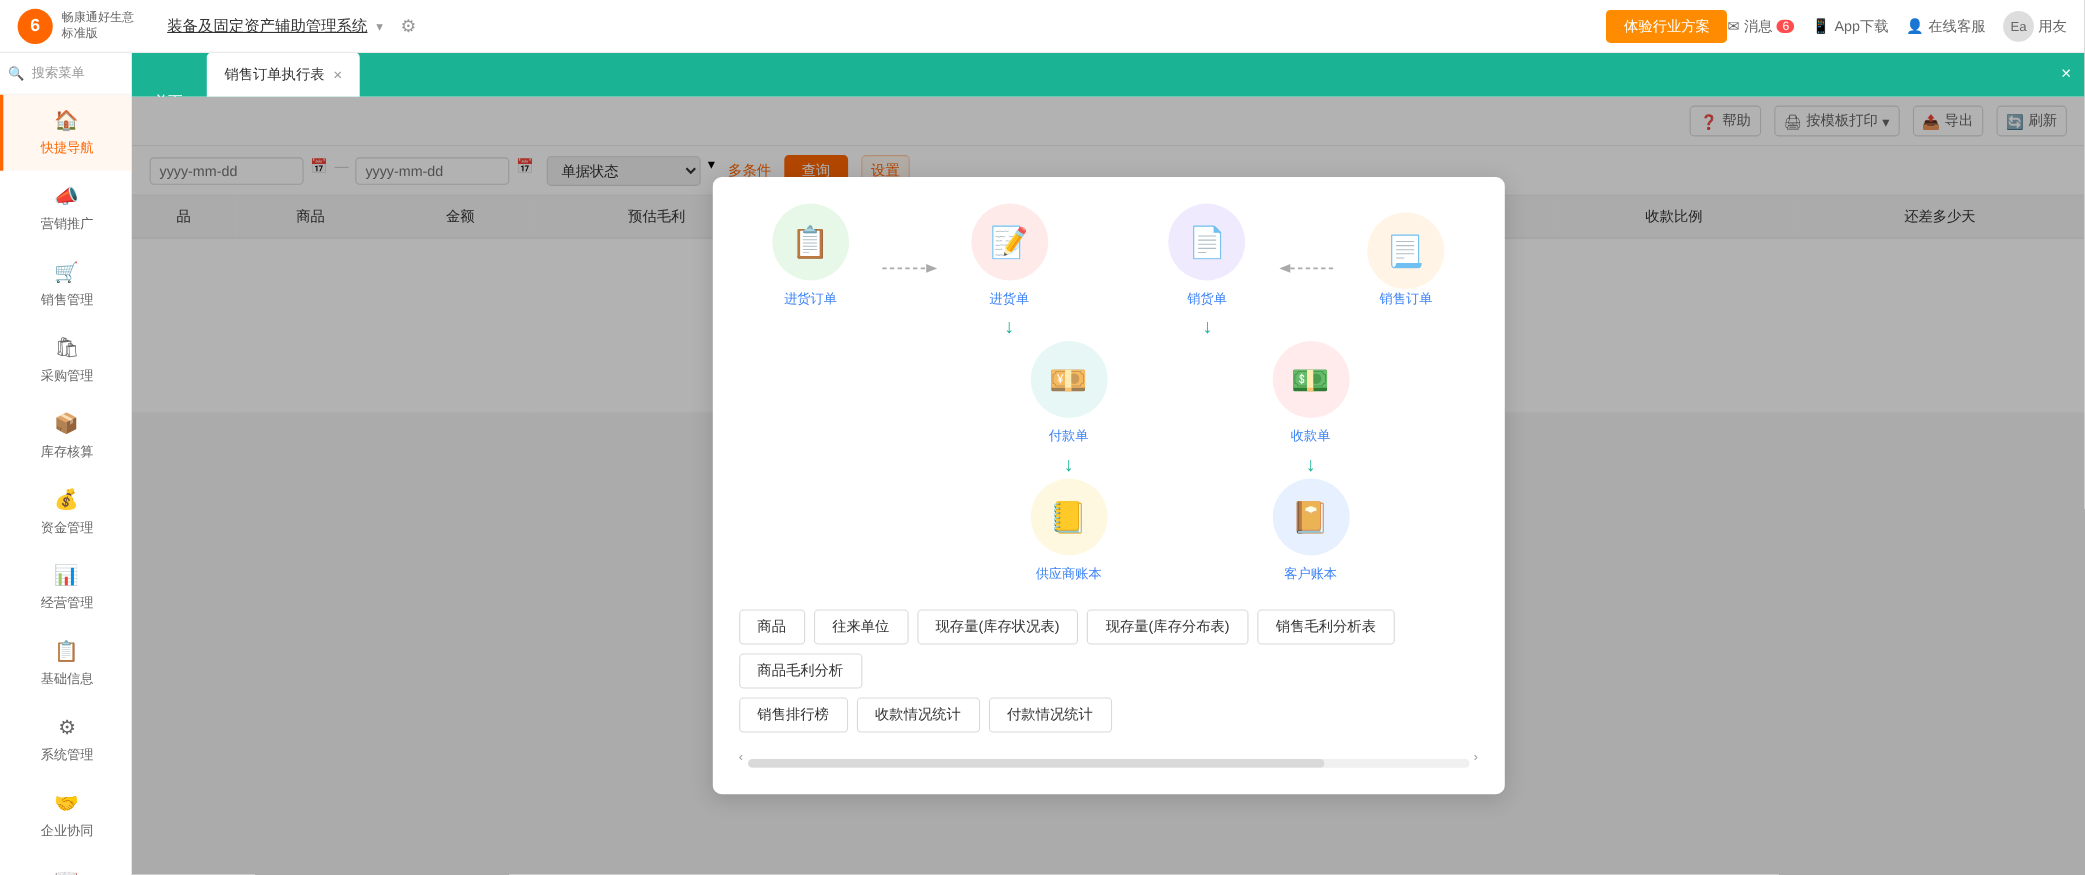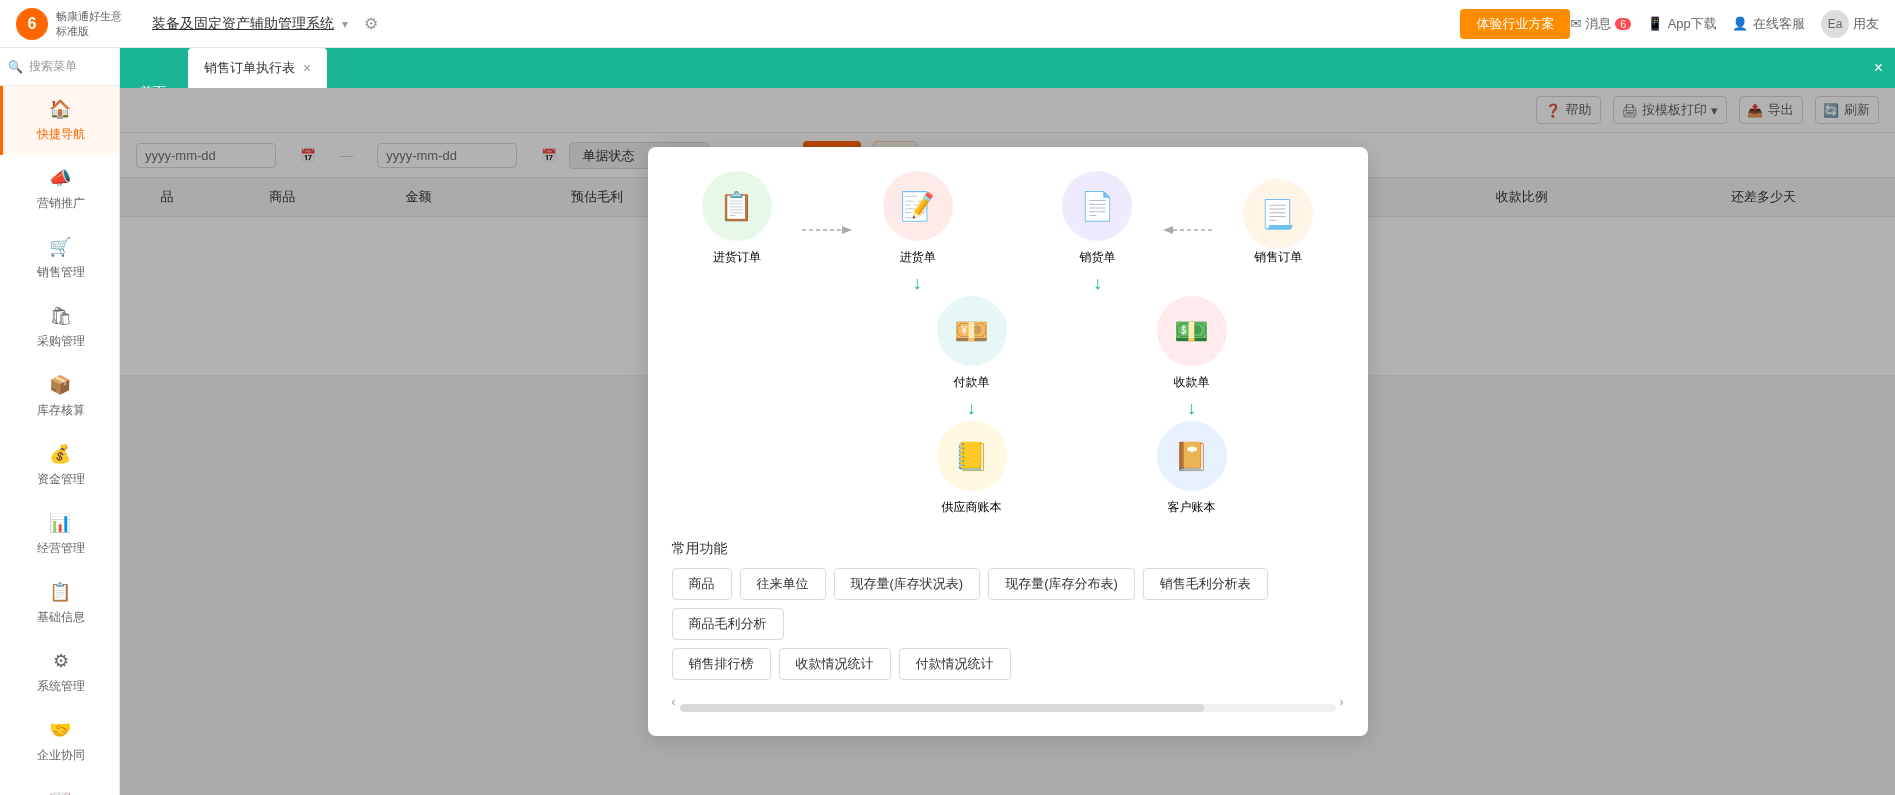--- a/index.html
+++ b/index.html
@@ -231,22 +231,21 @@
       background: white;
       padding: 8px 16px;
       display: flex;
       align-items: center;
       gap: 12px;
       border-bottom: 1px solid #e8e8e8;
       flex-wrap: wrap;
     }
     .filter-item {
       display: flex;
-      align-items: center;
-      gap: 24px;
+      gap: 6px;
     }
     .filter-input {
       border: 1px solid #d9d9d9;
       border-radius: 4px;
       padding: 4px 8px;
       font-size: 13px;
       width: 140px;
       color: #ccc;
     }
     .filter-select {
@@ -336,21 +335,21 @@
       width: 70px;
       height: 70px;
       border-radius: 50%;
       display: flex;
       align-items: center;
       justify-content: center;
       font-size: 28px;
     }
     .flow-label {
       font-size: 12px;
-      color: #000000;
+      color: #3b82f6;
       text-align: center;
     }
     .flow-col {
       display: flex;
       flex-direction: column;
       align-items: center;
     }
 
     
     .circle-green { background: #e8f8e8; color: #52c41a; }
@@ -680,21 +679,20 @@
               <div style="width:60px;"></div>
 
               <div class="flow-col" style="width:160px;">
                 <div class="flow-circle circle-blue" style="width:70px;height:70px;border-radius:50%;background:#e6f0ff;display:flex;align-items:center;justify-content:center;font-size:28px;">📔</div>
                 <div class="flow-label" style="margin-top:8px;">客户账本</div>
               </div>
             </div>
           </div>
 
           <div class="common-section">
-            <div class="common-title">常用功能</div>
             <div class="common-btns">
               <button class="common-btn">商品</button>
               <button class="common-btn">往来单位</button>
               <button class="common-btn">现存量(库存状况表)</button>
               <button class="common-btn">现存量(库存分布表)</button>
               <button class="common-btn">销售毛利分析表</button>
               <button class="common-btn">商品毛利分析</button>
             </div>
             <div class="common-btns" style="margin-top:8px;">
               <button class="common-btn">销售排行榜</button>

